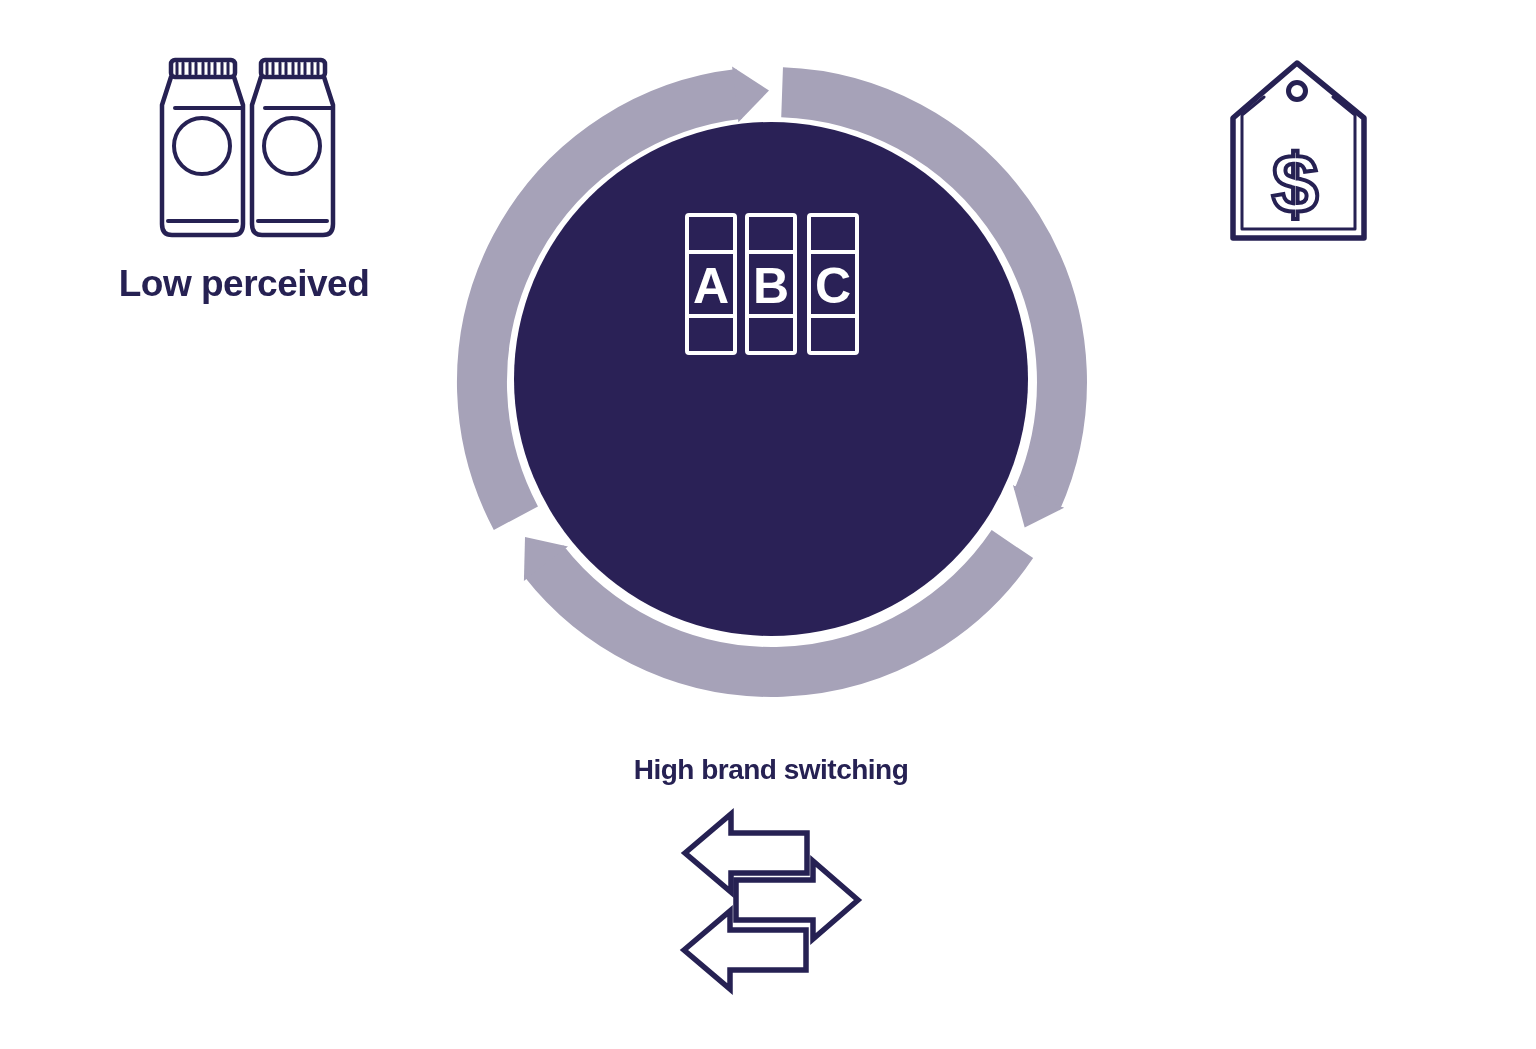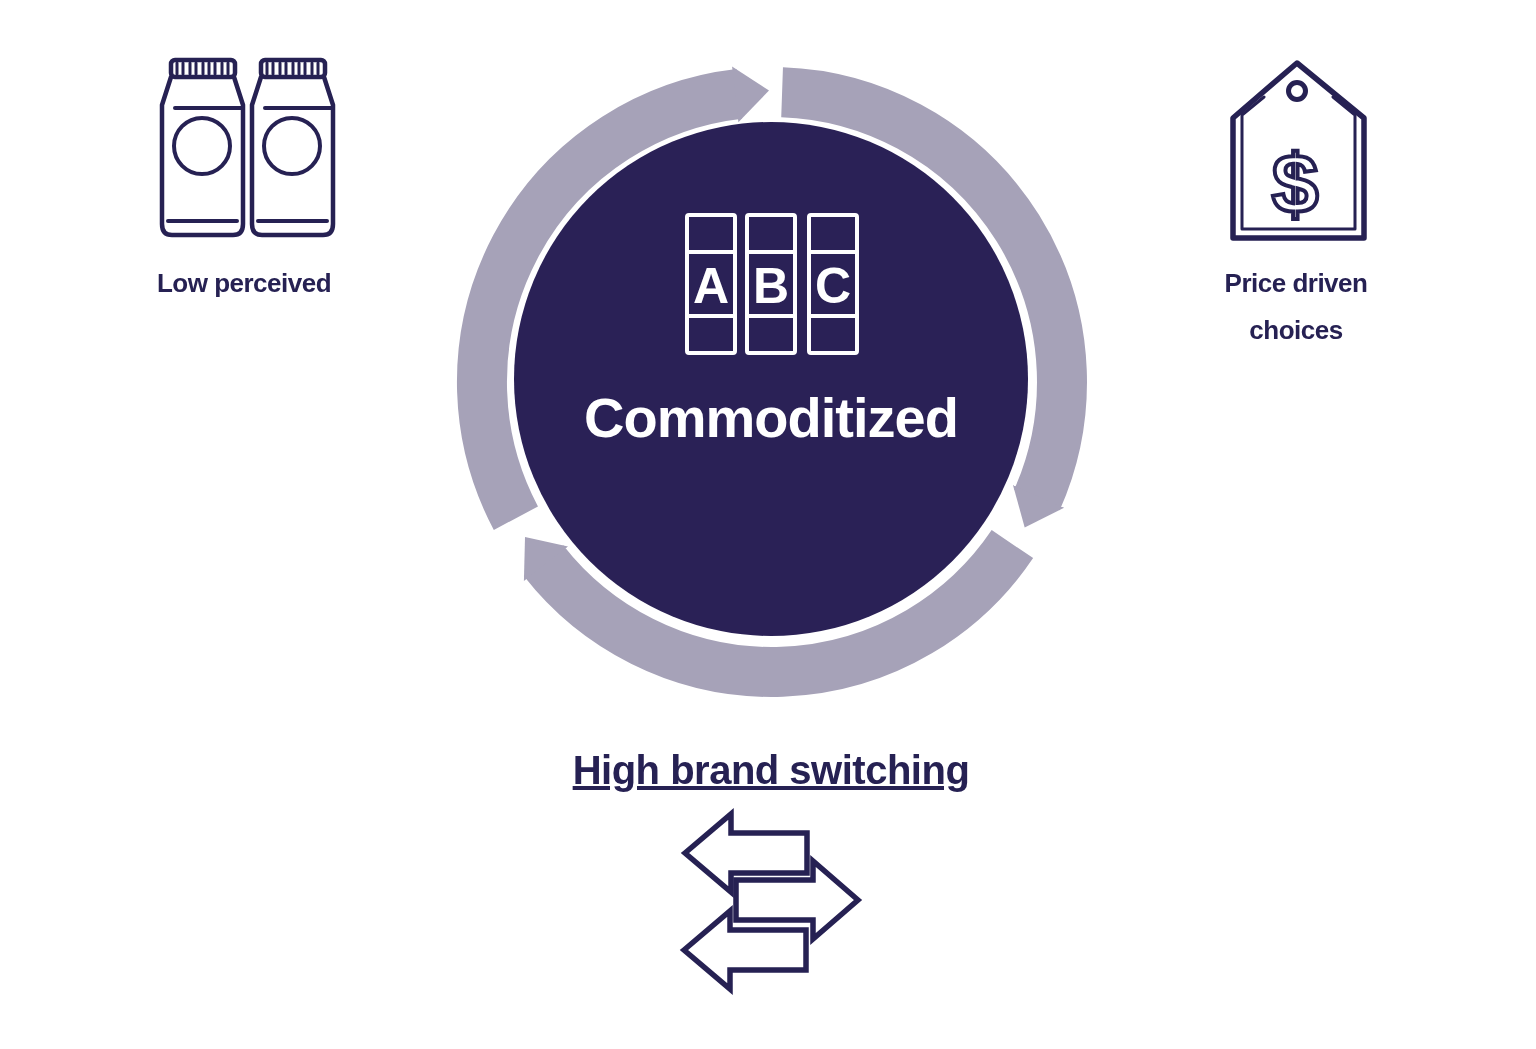--- a/index.html
+++ b/index.html
@@ -11,24 +11,24 @@
     font-family:"Liberation Sans", sans-serif;
   }
   .canvas svg{position:absolute;left:0;top:0;}
   .lbl{
     position:absolute;
     text-align:center;
     font-weight:bold;
     color:#262153;
     letter-spacing:-0.5px;
   }
-  .lbl-side{font-size:26px;line-height:47px;width:342px;}
+  .lbl-side{font-size:37px;line-height:47px;width:342px;}
   .lbl-left{left:73px;top:260px;}
   .lbl-right{left:1125px;top:260px;}
-  .lbl-bottom{left:570px;top:747px;width:402px;font-size:40px;line-height:46px;text-decoration:underline;}
+  .lbl-bottom{left:570px;top:747px;width:402px;font-size:28px;line-height:46px;}
   .center-title{
     position:absolute;
     left:511px;top:389px;width:520px;
     text-align:center;
     font-weight:bold;
     font-size:56px;line-height:58px;
     letter-spacing:-1px;
     color:#ffffff;
   }
   .svg-letter{
@@ -95,27 +95,22 @@
     </g>
 
     <g transform="translate(682,811)" fill="#ffffff" stroke="#262153" stroke-width="5.5">
       <path transform="translate(3,42)" d="M0 0 L46 -39 L46 -20 L122 -20 L122 20 L46 20 L46 39 Z"></path>
       <path transform="translate(176,89)" d="M0 0 L-45 -39 L-45 -20 L-122 -20 L-122 20 L-45 20 L-45 39 Z"></path>
       <path transform="translate(2,139)" d="M0 0 L46 -39 L46 -20 L122 -20 L122 20 L46 20 L46 39 Z"></path>
     </g>
   </svg>
 
   <div class="center-title">
-    <div>Commoditized</div>
   </div>
 
   <div class="lbl lbl-side lbl-left">
     <div>Low perceived</div>
   </div>
 
-  <div class="lbl lbl-side lbl-right">
-    <div>Price driven</div>
-    <div>choices</div>
-  </div>
 
   <div class="lbl lbl-bottom">High brand switching</div>
 
 </div>
 
 </body></html>

